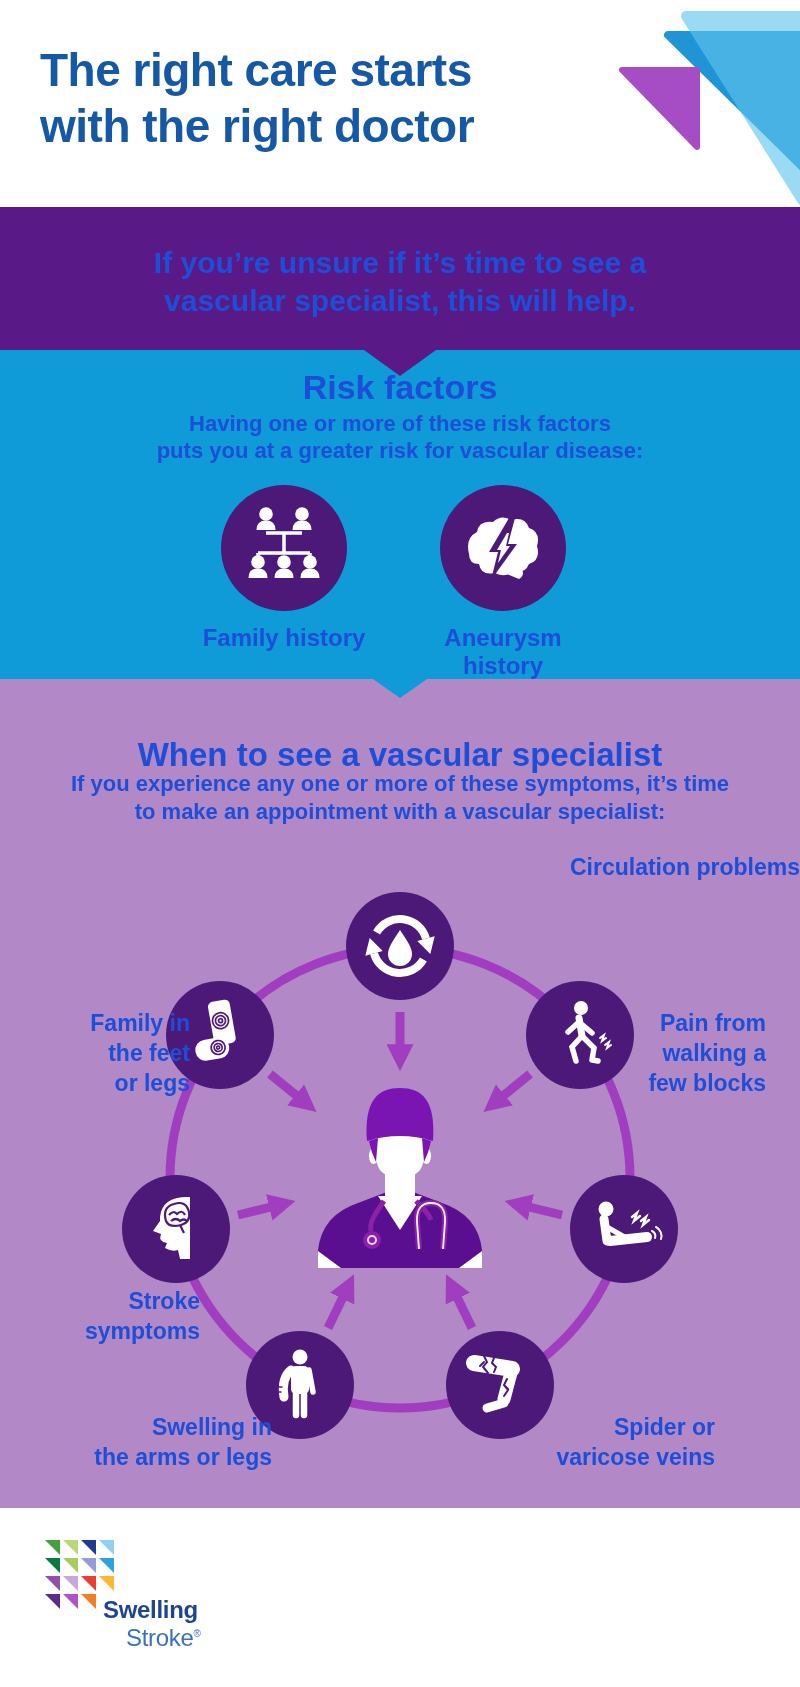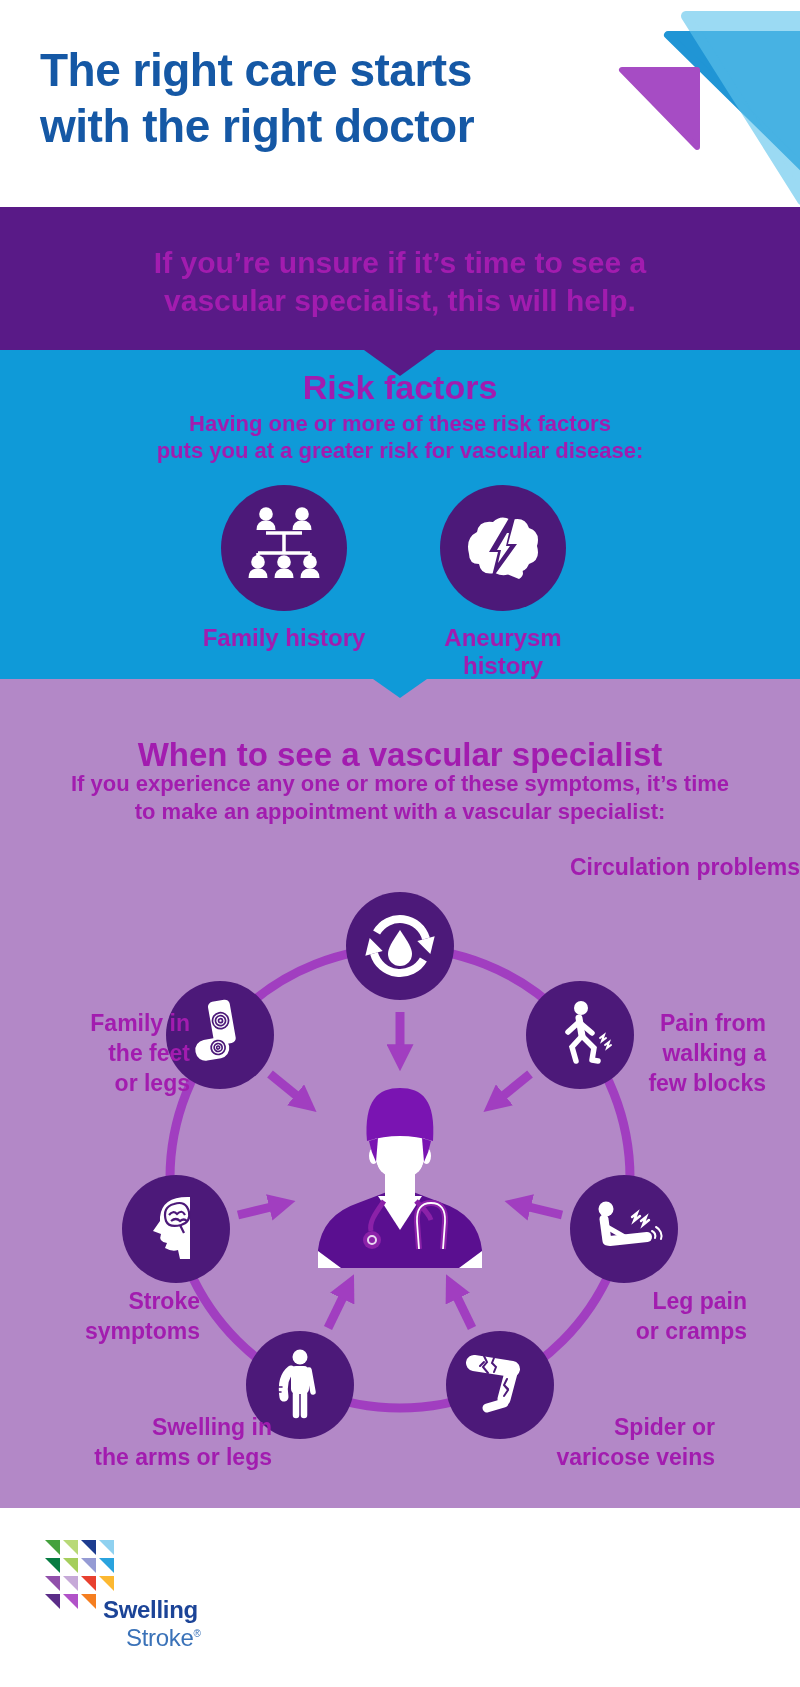--- a/index.html
+++ b/index.html
@@ -12,21 +12,21 @@
   .sec-lav{top:679px;height:829px;background:#b388c7;}
   .sec-footer{top:1508px;height:179px;background:#ffffff;}
   .notch{position:absolute;width:0;height:0;z-index:5;}
   .notch-band{top:350px;left:364px;border-left:36px solid transparent;
               border-right:36px solid transparent;border-top:26px solid #591a87;}
   .notch-blue{top:679px;left:373px;border-left:27px solid transparent;
               border-right:27px solid transparent;border-top:19px solid #0f9ad8;}
   #gfx{position:absolute;top:0;left:0;z-index:10;}
   .txt{position:absolute;z-index:30;margin:0;}
   .ctr{left:0;width:800px;text-align:center;}
-  .white{color:#a21caf;}
+  .white{color:#1d4ed8;}
   #title{left:40px;top:42px;font-size:46px;line-height:56px;font-weight:700;
          color:#1558a5;letter-spacing:-0.5px;}
   #title span{display:block;}
   .band-line{font-size:30px;line-height:38px;font-weight:700;}
   .h2{font-size:34px;font-weight:700;}
   .sub{font-size:22px;line-height:27px;font-weight:700;}
   .circle-label{font-size:23px;line-height:30px;font-weight:700;text-align:right;}
   .factor-label{font-size:24px;font-weight:700;text-align:center;}
   #brand1{left:103px;top:1596px;font-size:24px;font-weight:700;color:#1c4497;letter-spacing:-0.3px;}
   #brand2{left:126px;top:1624px;font-size:24px;color:#3a72b8;letter-spacing:-0.3px;}
@@ -256,24 +256,20 @@
     <span style="display:block">Pain from</span>
     <span style="display:block">walking a</span>
     <span style="display:block">few blocks</span>
   </div>
 
   <div class="txt white circle-label" style="left:50px;top:1286px;width:150px">
     <span style="display:block">Stroke</span>
     <span style="display:block">symptoms</span>
   </div>
 
-  <div class="txt white circle-label" style="left:597px;top:1286px;width:150px">
-    <span style="display:block">Leg pain</span>
-    <span style="display:block">or cramps</span>
-  </div>
 
   <div class="txt white circle-label" style="left:72px;top:1412px;width:200px">
     <span style="display:block">Swelling in</span>
     <span style="display:block">the arms or legs</span>
   </div>
 
   <div class="txt white circle-label" style="left:515px;top:1412px;width:200px">
     <span style="display:block">Spider or</span>
     <span style="display:block">varicose veins</span>
   </div>

